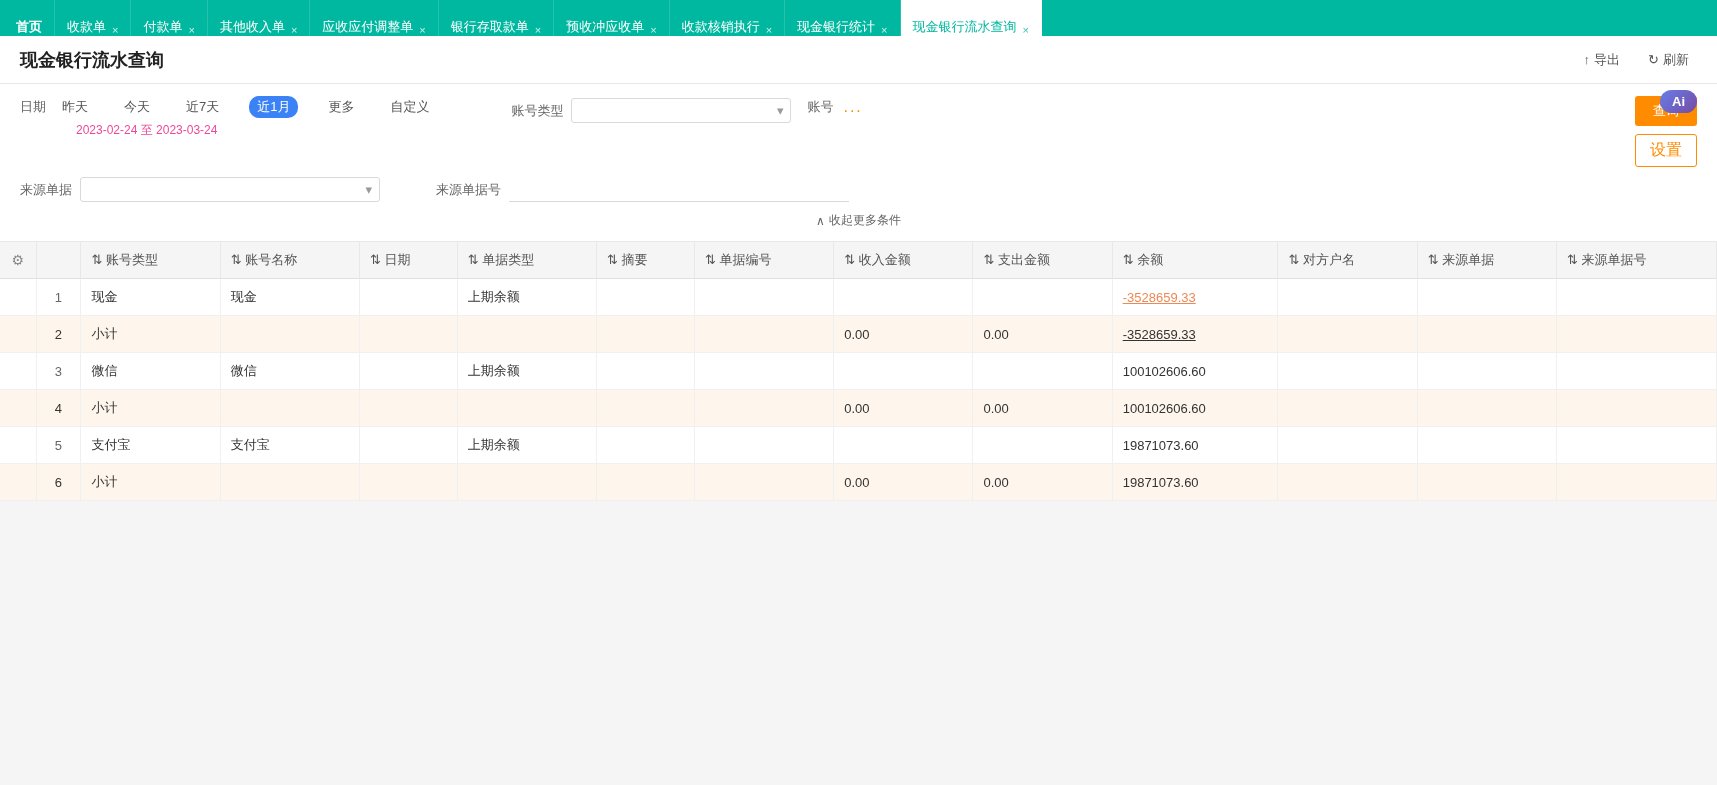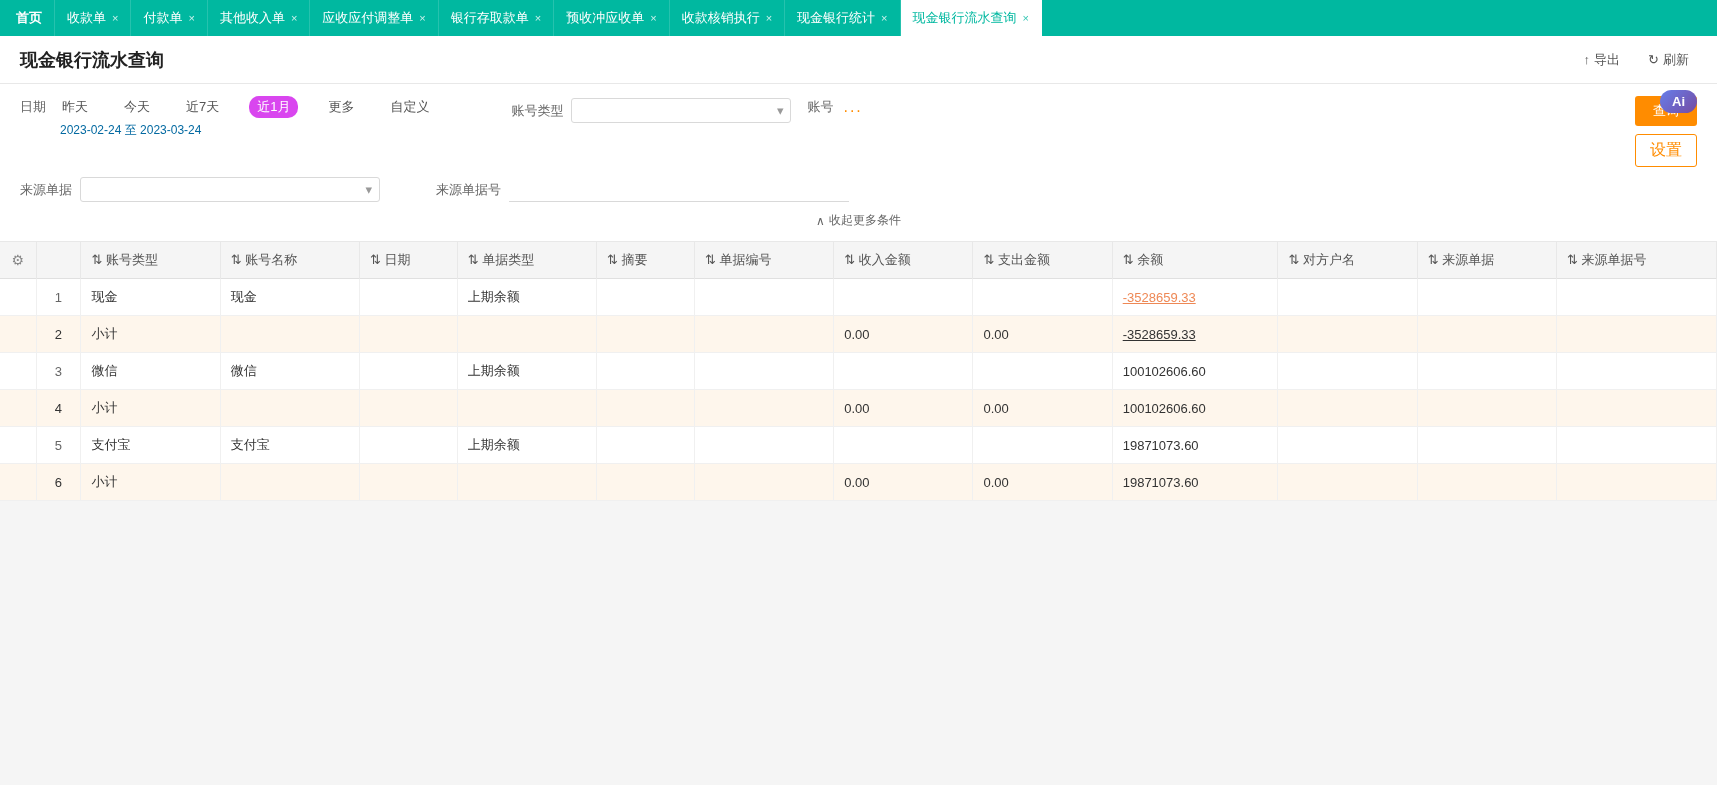--- a/index.html
+++ b/index.html
@@ -11,21 +11,21 @@
       display: flex;
       align-items: center;
       height: 36px;
       padding: 0 4px;
       overflow: hidden;
     }
     .nav-item {
       padding: 0 12px;
       height: 36px;
       display: flex;
-      align-items: center;
+      align-items: flex-end;
       color: #fff;
       cursor: pointer;
       white-space: nowrap;
       font-size: 13px;
       border-right: 1px solid rgba(255,255,255,0.15);
     }
     .nav-item .close-x {
       margin-left: 6px;
       font-size: 11px;
       opacity: 0.8;
@@ -87,29 +87,29 @@
       gap: 24px;
     }
     .date-btn {
       padding: 2px 6px;
       border-radius: 3px;
       cursor: pointer;
       color: #555;
       font-size: 13px;
     }
     .date-btn.active {
-      background: #d946ef;
+      background: #3b82f6;
       color: #fff;
       border-radius: 10px;
       padding: 2px 8px;
     }
     .date-range {
       font-size: 12px;
-      color: #0369a1;
-      margin-left: 4px;
+      color: #ec4899;
+      margin-left: 20px;
     }
     .filter-select {
       border: 1px solid #d9d9d9;
       border-radius: 3px;
       padding: 4px 28px 4px 8px;
       background: #fff;
       cursor: pointer;
       font-size: 13px;
       color: #333;
       min-width: 180px;

